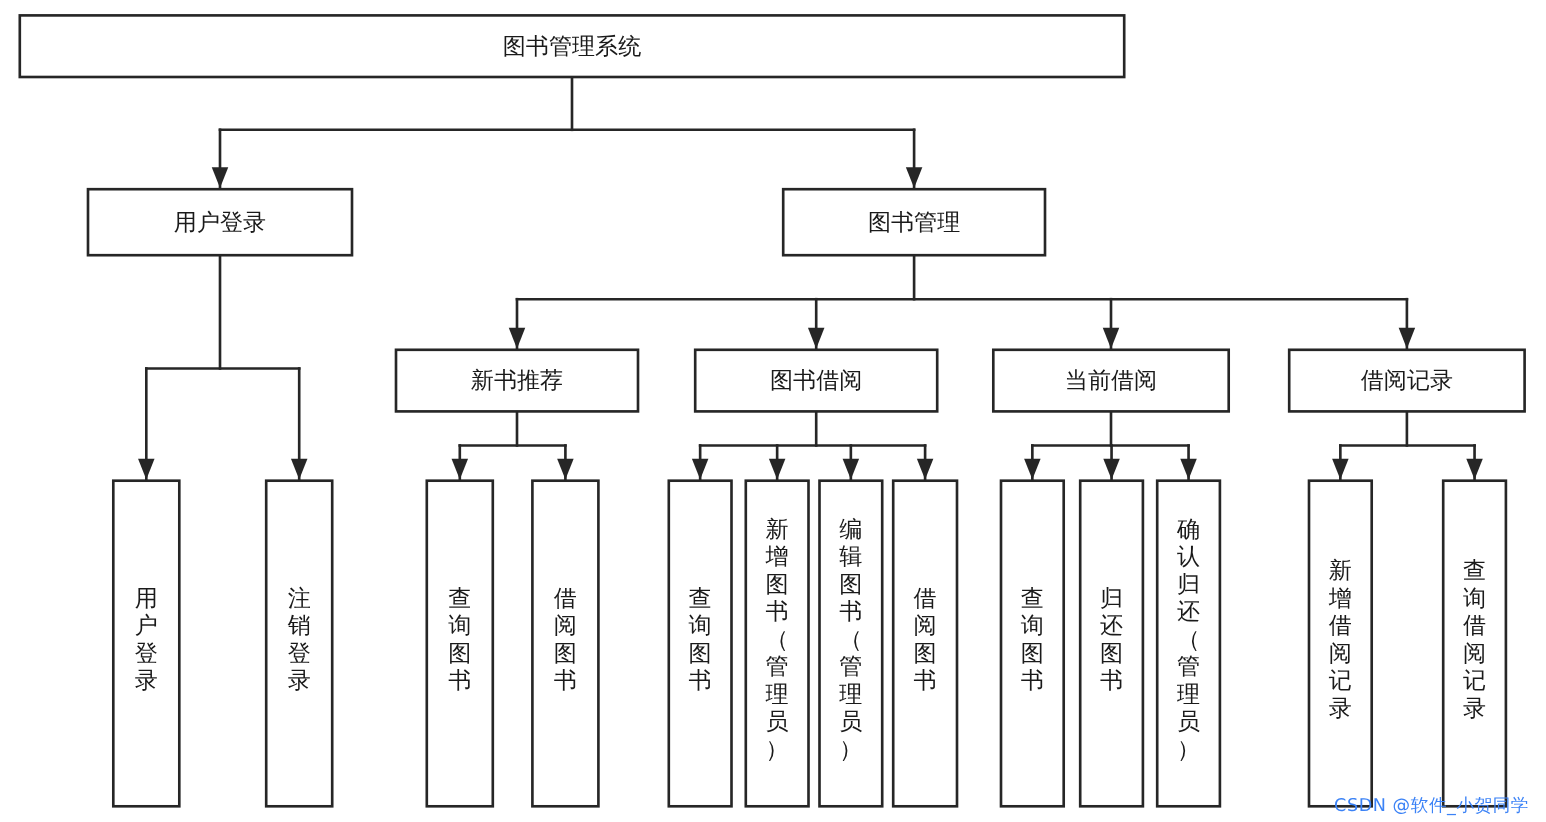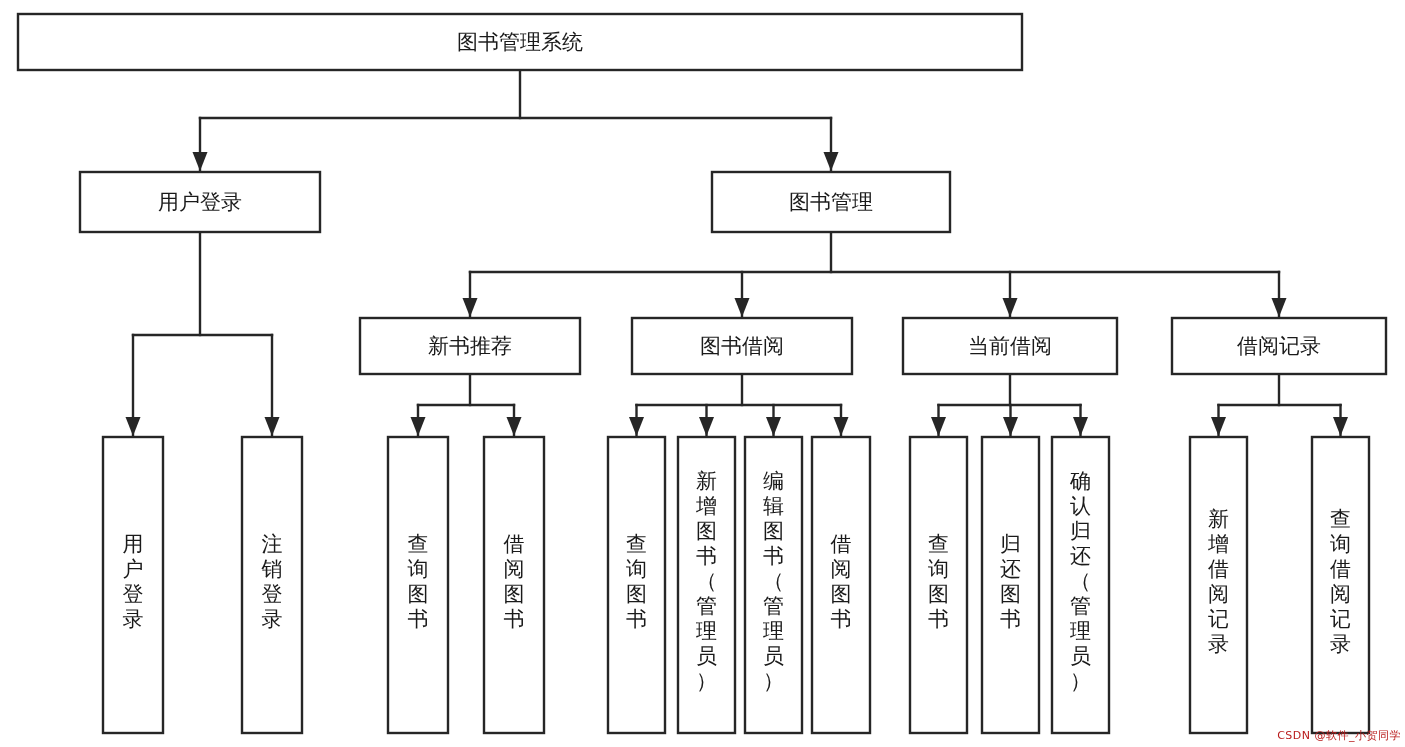--- a/index.html
+++ b/index.html
@@ -51,25 +51,25 @@
     dominant-baseline: middle;
   }
   .node-label-vertical {
     fill: #1a1a1a;
     font-family: "DejaVu Sans", "Liberation Sans", sans-serif;
     font-size: 21px;
     text-anchor: middle;
   }
   .watermark {
     position: absolute;
-    right: 4px;
+    right: 15px;
     bottom: 4px;
     font-family: "DejaVu Sans", "Liberation Sans", sans-serif;
-    font-size: 11px;
-    color: #b91c1c;
+    font-size: 16px;
+    color: #3b82f6;
     letter-spacing: 0.5px;
     white-space: nowrap;
     pointer-events: none;
   }
 </style>
 </head>
 <body>
 
 <div id="diagram-root">
   <svg class="tree-canvas" id="tree-canvas" viewBox="0 0 1405 747" xmlns="http://www.w3.org/2000/svg">

